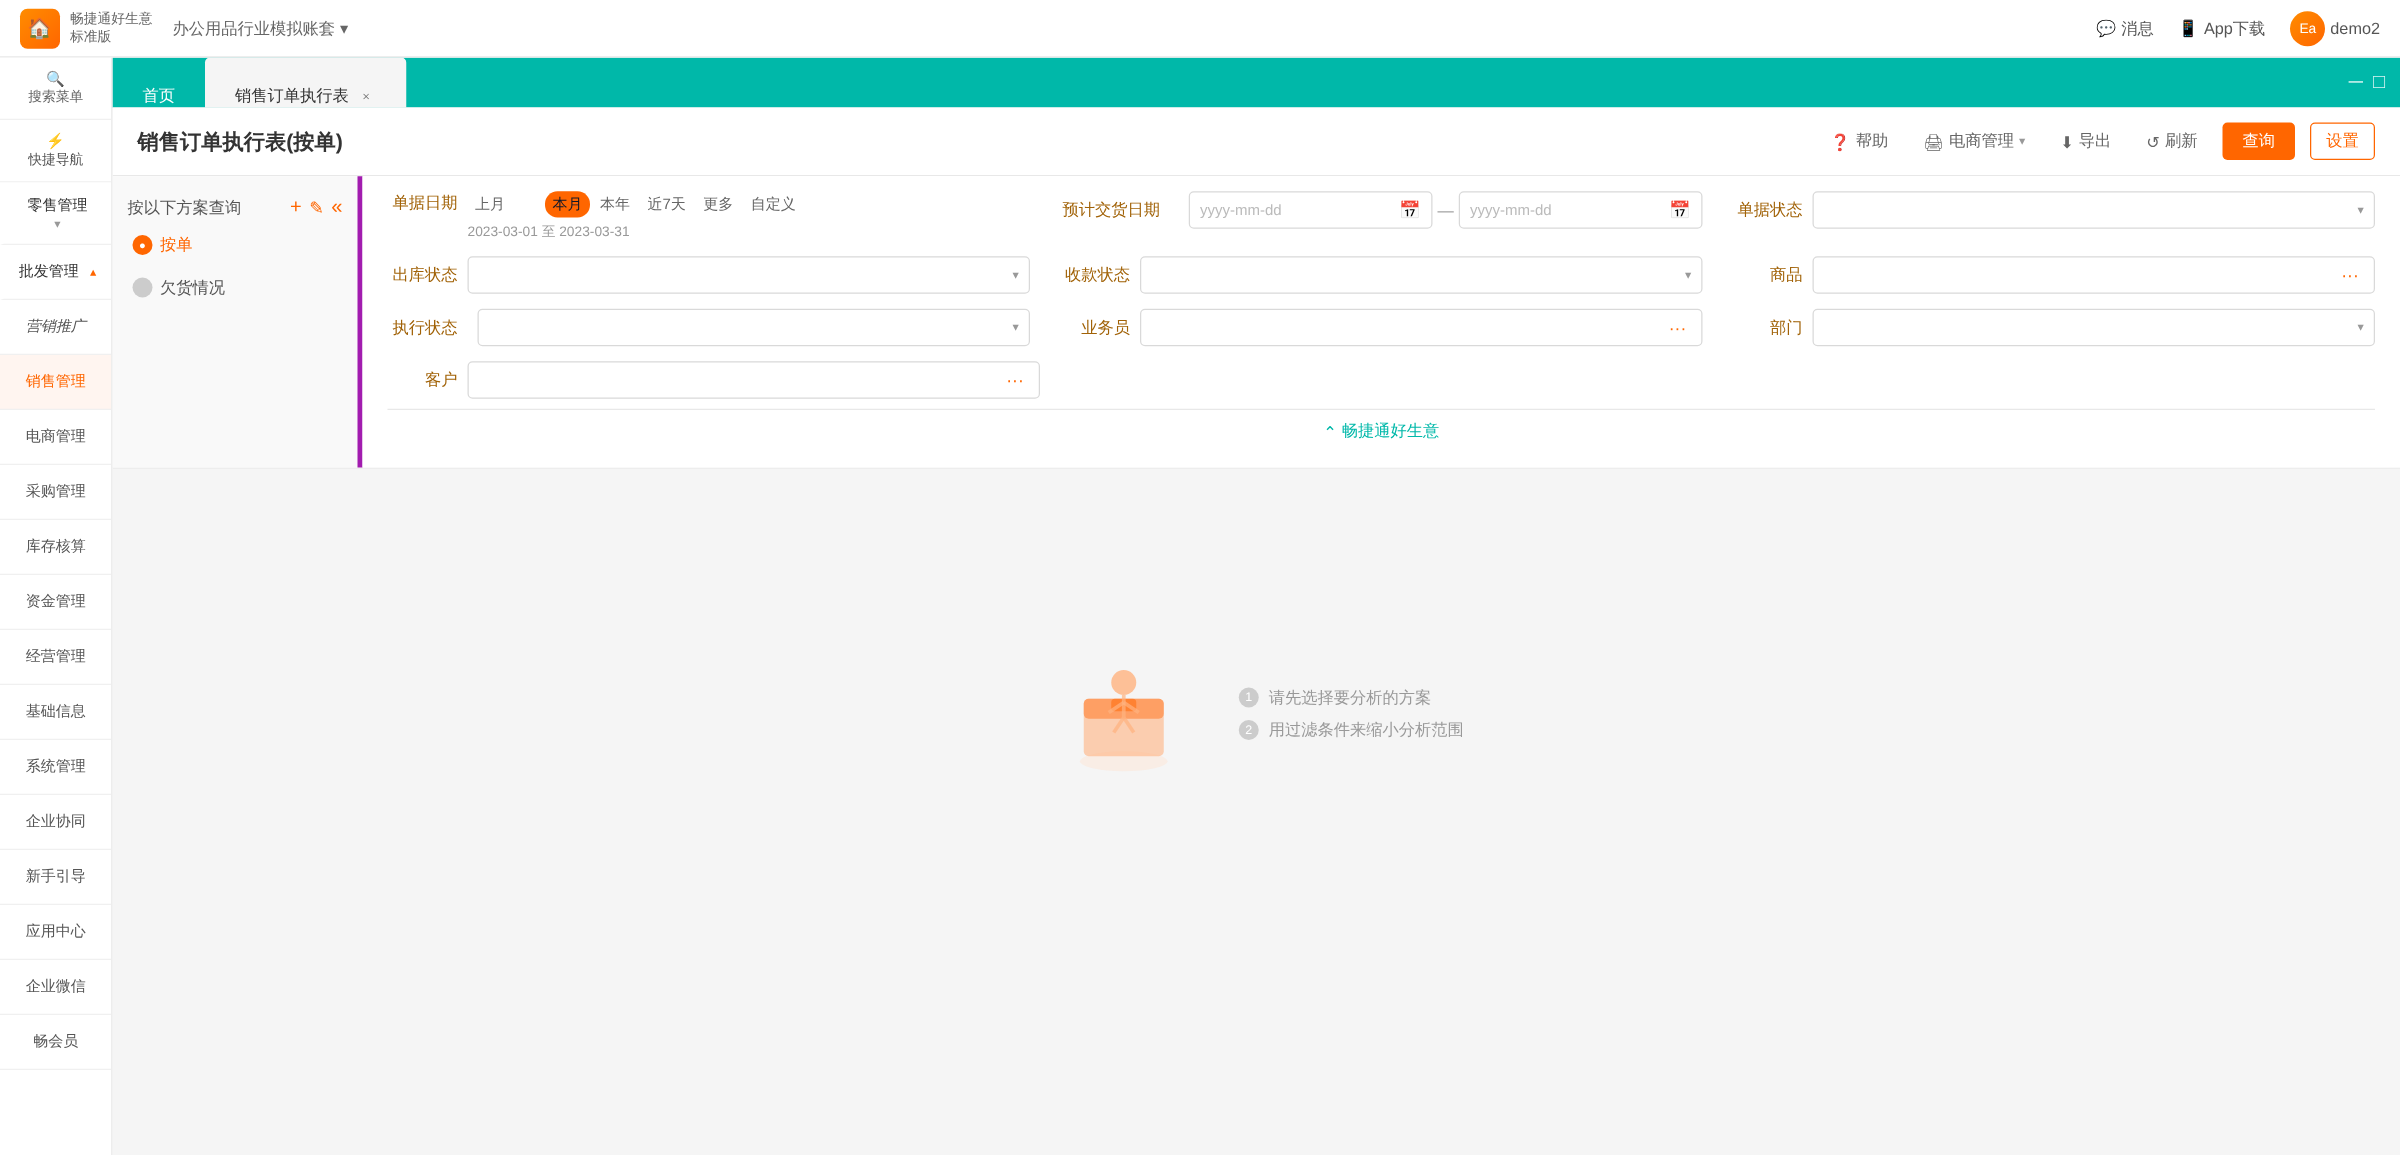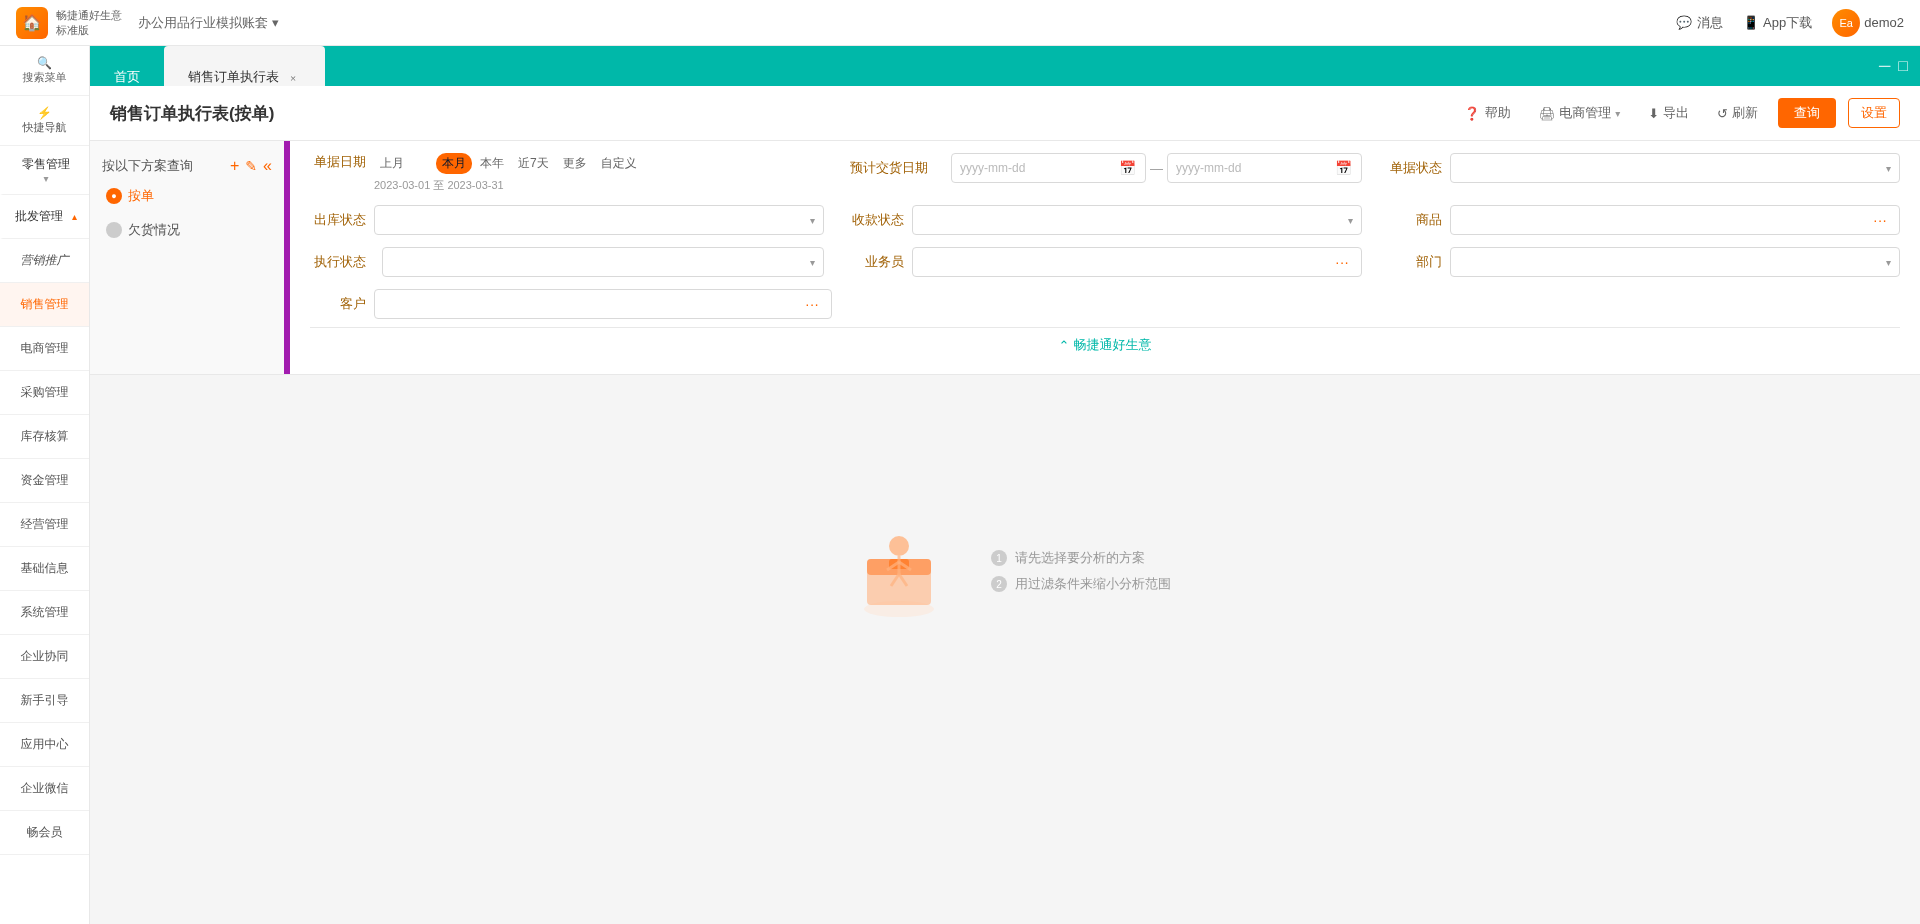--- a/index.html
+++ b/index.html
@@ -222,21 +222,21 @@
     .filter-select-arrow {
       color: #999;
       font-size: 10px;
     }
     .date-sep { color: #999; }
     
     
     .left-panel {
       width: 200px;
       background: #f9f9f9;
-      border-right: 6px solid #a21caf;
+      border-right: 4px solid #a21caf;
       padding: 12px 0;
       flex-shrink: 0;
     }
     .scheme-header {
       display: flex;
       align-items: center;
       justify-content: space-between;
       padding: 4px 12px;
       color: #555;
       font-size: 13px;

